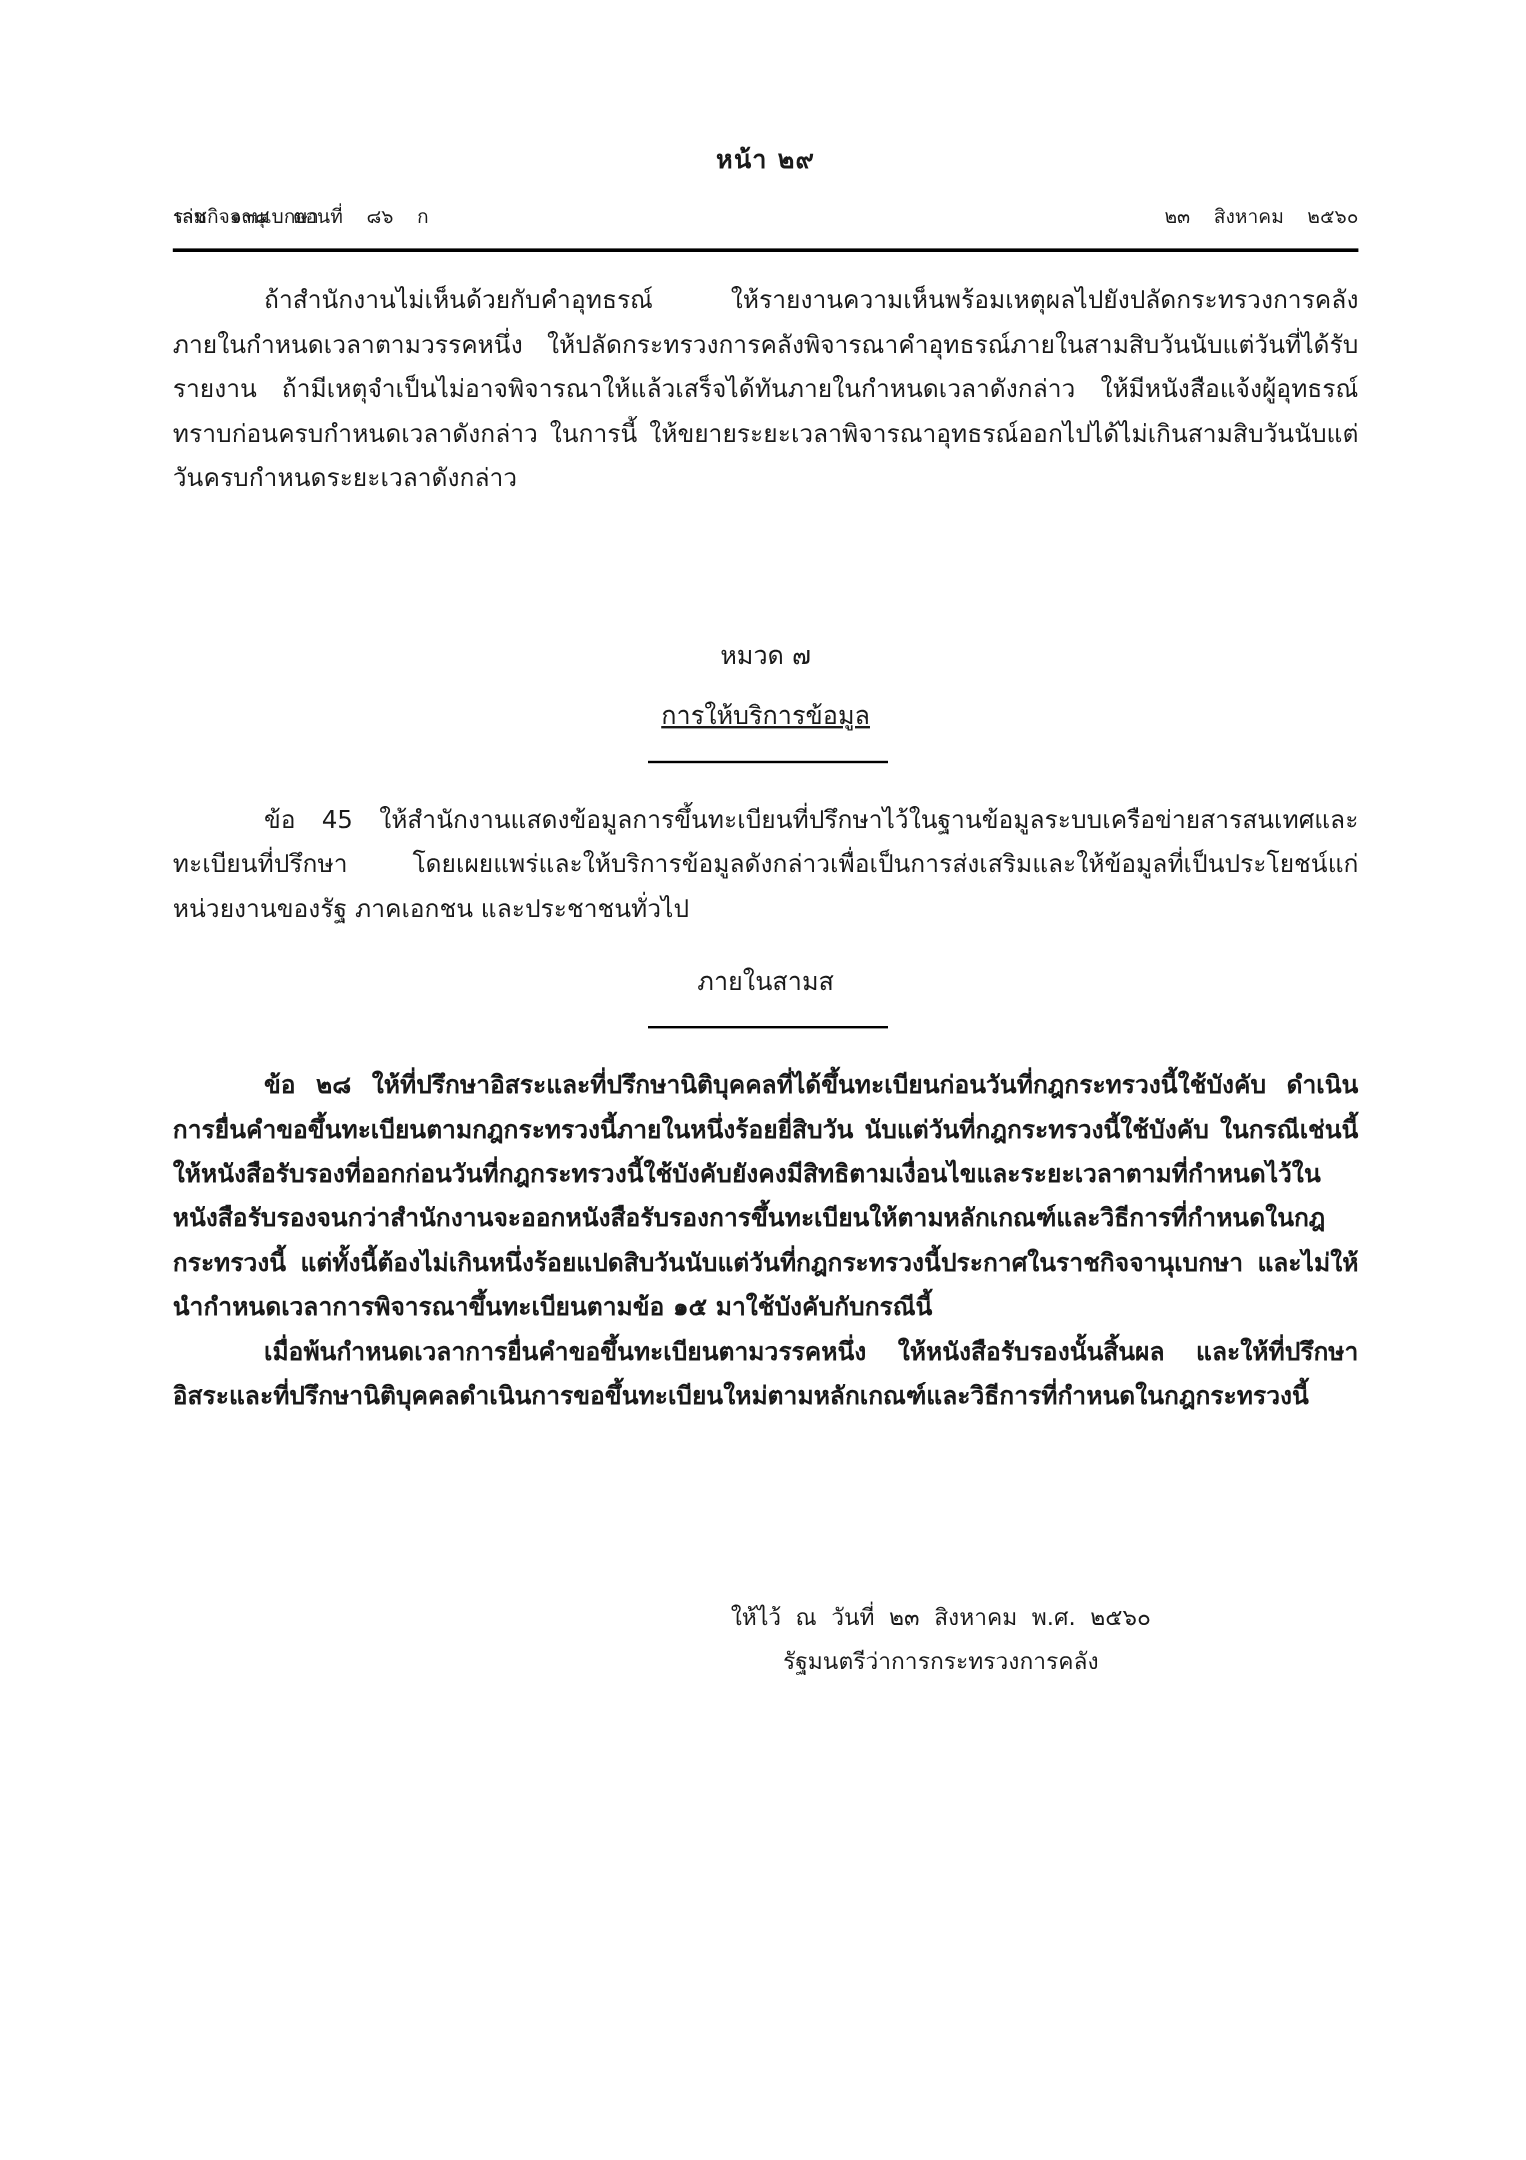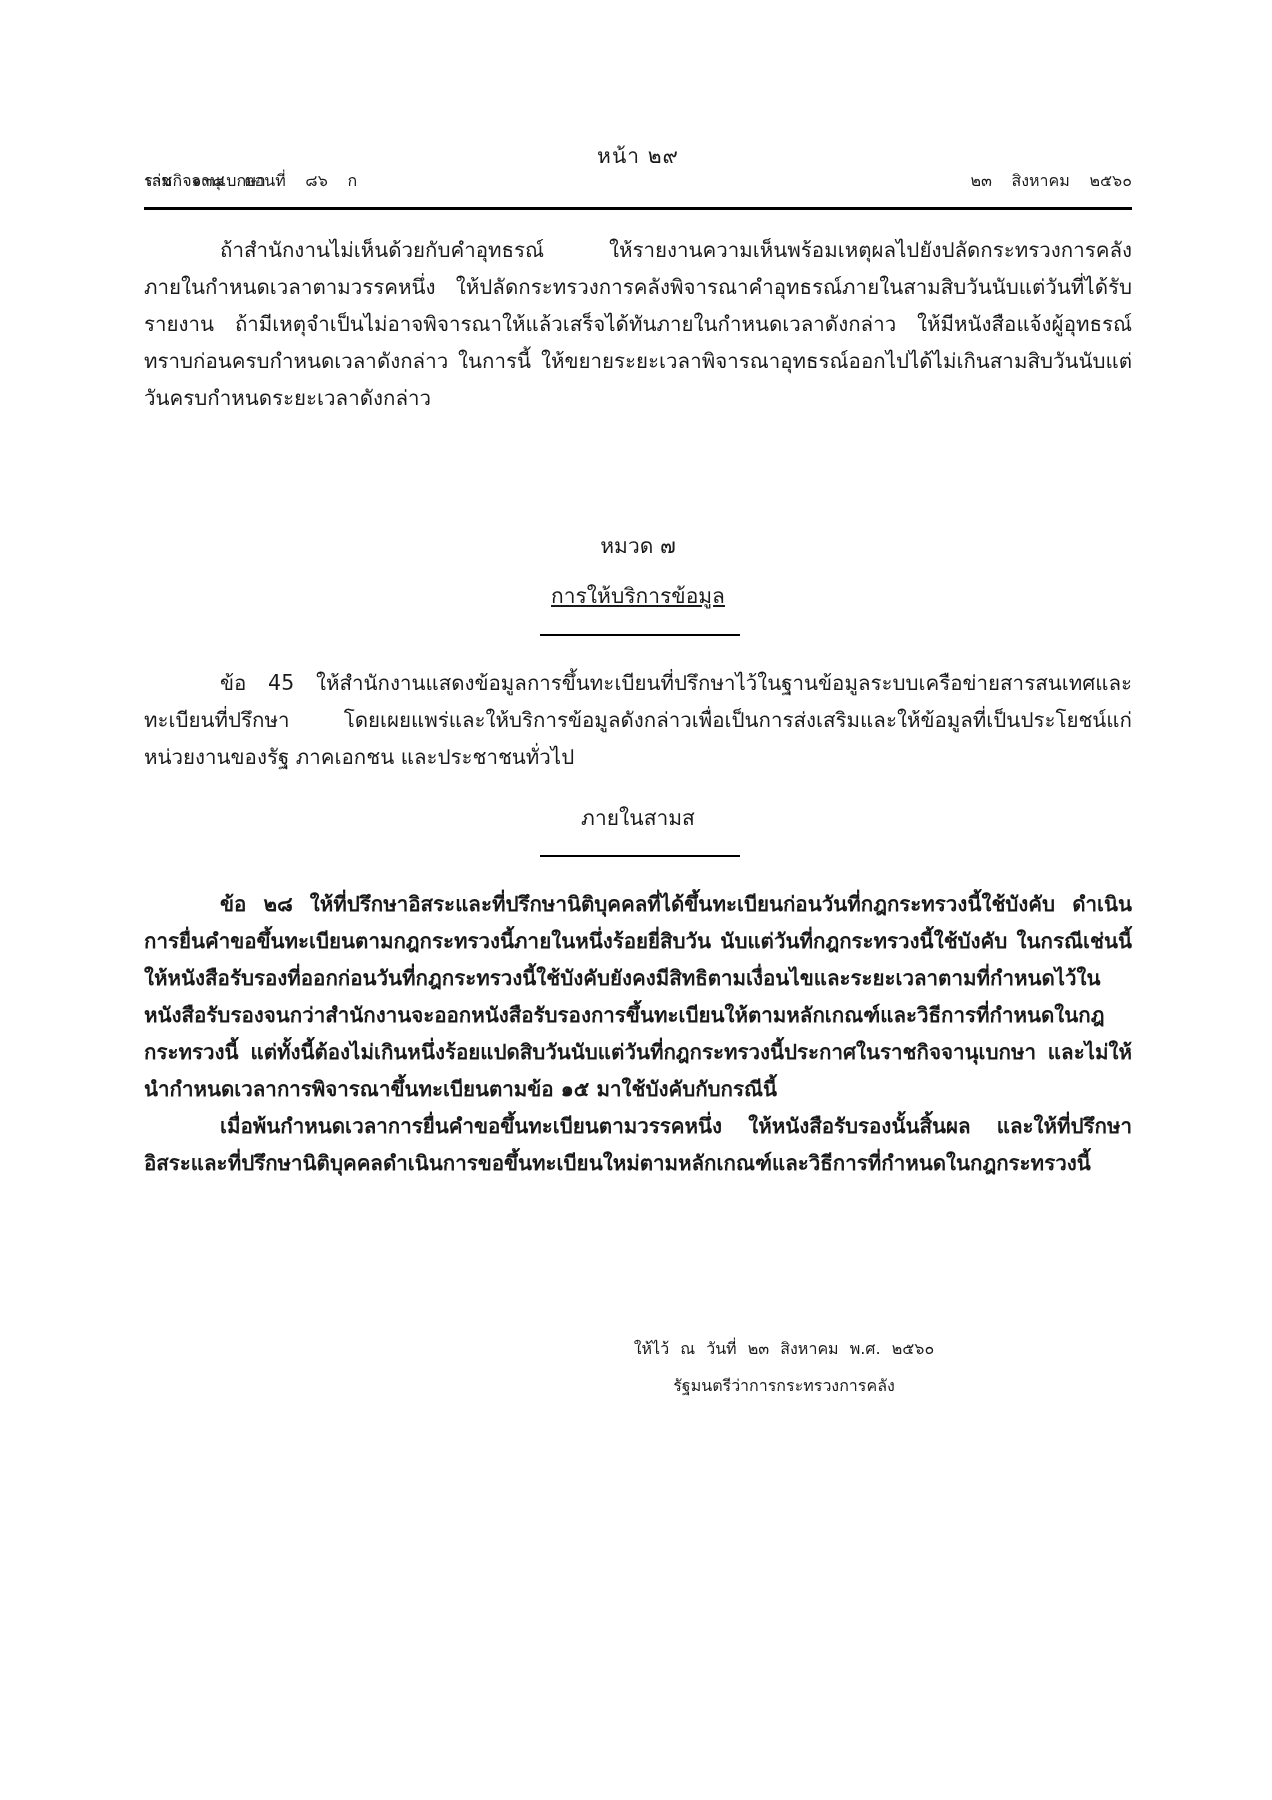--- a/index.html
+++ b/index.html
@@ -16,26 +16,27 @@
       overflow: hidden;
     }
     .page {
       position: absolute;
       left: 144px;
       top: 0;
       width: 988px;
     }
     .hdr-page {
       position: absolute;
-      top: 139px;
+      top: 116px;
       left: 0;
       width: 988px;
       text-align: center;
       font-size: 21px;
       letter-spacing: 1px;
+      font-weight: bold;
     }
     .hdr-row {
       position: absolute;
       top: 168px;
       left: 0;
       width: 988px;
       height: 30px;
       font-size: 16px;
       font-family: Liberation Mono, monospace;
     }
@@ -78,21 +79,21 @@
       left: 396px;
       width: 200px;
       height: 2px;
       background: #000;
     }
     .sign-block {
       position: absolute;
       left: 350px;
       width: 580px;
       text-align: center;
-      font-size: 16px;
+      font-size: 19px;
       line-height: 37px;
     }
     .sign-block .sig-line { white-space: nowrap; word-spacing: 6px; }
   </style>
 </head>
 <body>
 
 <div class="page">
 
   <div class="hdr-page">หน้า   ๒๙</div>

